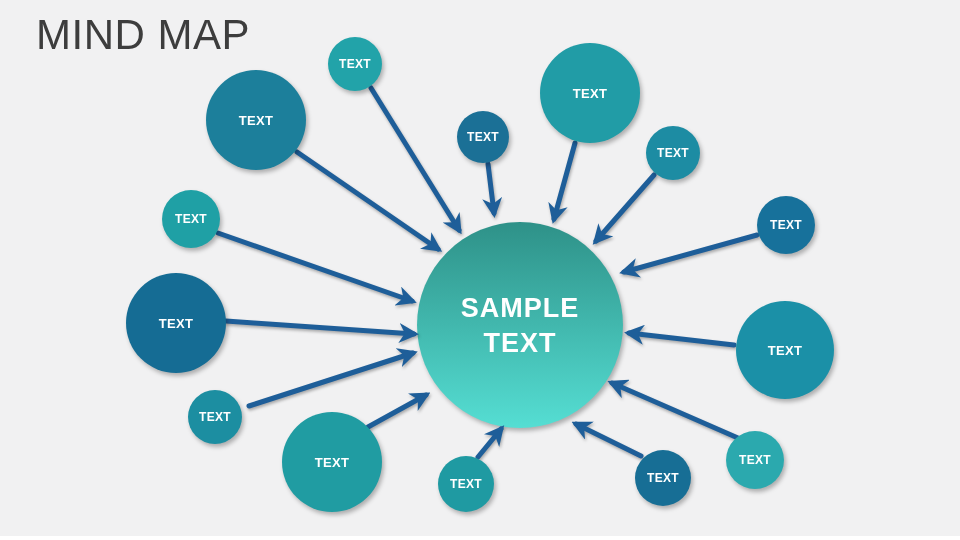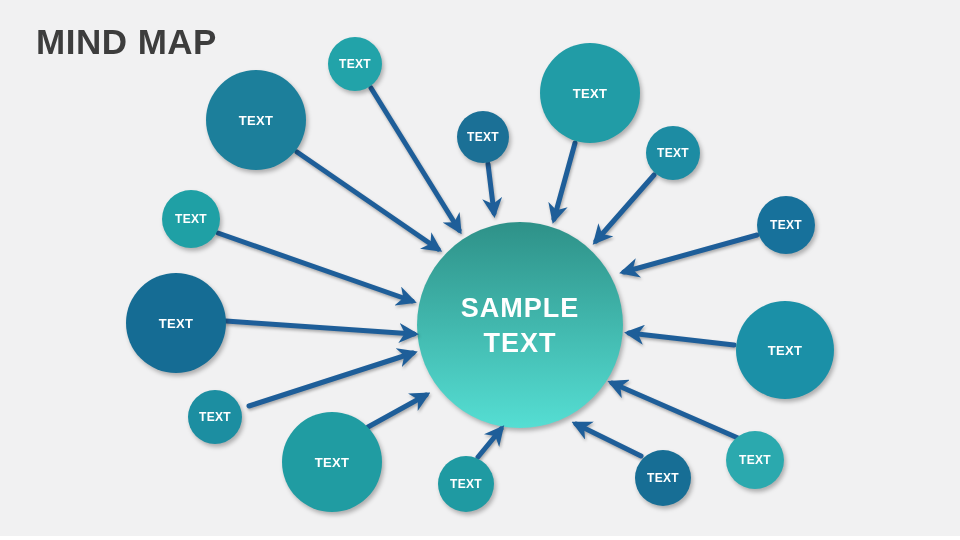--- a/index.html
+++ b/index.html
@@ -3,22 +3,22 @@
 <meta charset="utf-8">
 <style>
   html,body{margin:0;padding:0;}
   body{
     width:960px;height:540px;overflow:hidden;
     background:#f1f1f2;
     font-family:"Liberation Sans",sans-serif;
   }
   .slide{position:relative;width:960px;height:540px;background:#f1f1f2;}
   .page-title{
-    position:absolute;left:36px;top:22px;margin:0;
-    font-size:35px;font-weight:bold;letter-spacing:.5px;
+    position:absolute;left:36px;top:11px;margin:0;
+    font-size:42px;font-weight:normal;letter-spacing:.5px;
     color:#3d3d3d;
   }
   .canvas{position:absolute;left:0;top:0;}
   .shadow-node{filter:drop-shadow(2px 3px 2px rgba(0,0,0,0.28));}
   .shadow-arrow{filter:drop-shadow(1px 2px 1.5px rgba(0,0,0,0.3));}
   .node-label,.center-label{
     font-family:"Liberation Sans",sans-serif;
     font-weight:bold;fill:#ffffff;
     text-anchor:middle;letter-spacing:.3px;
   }

